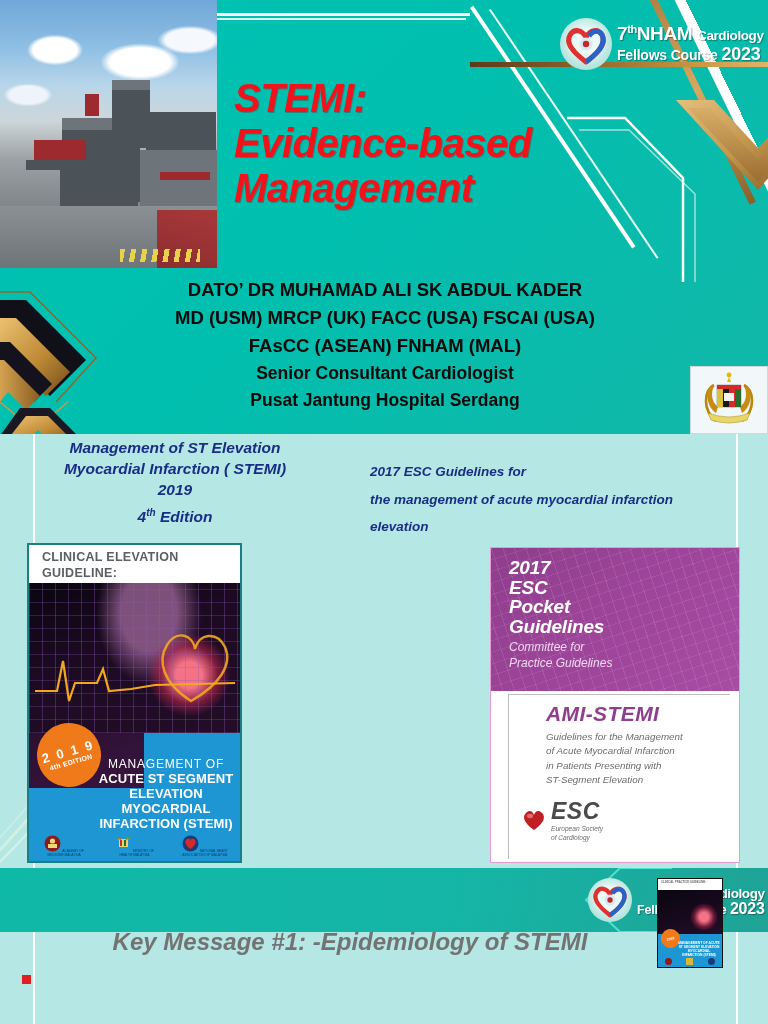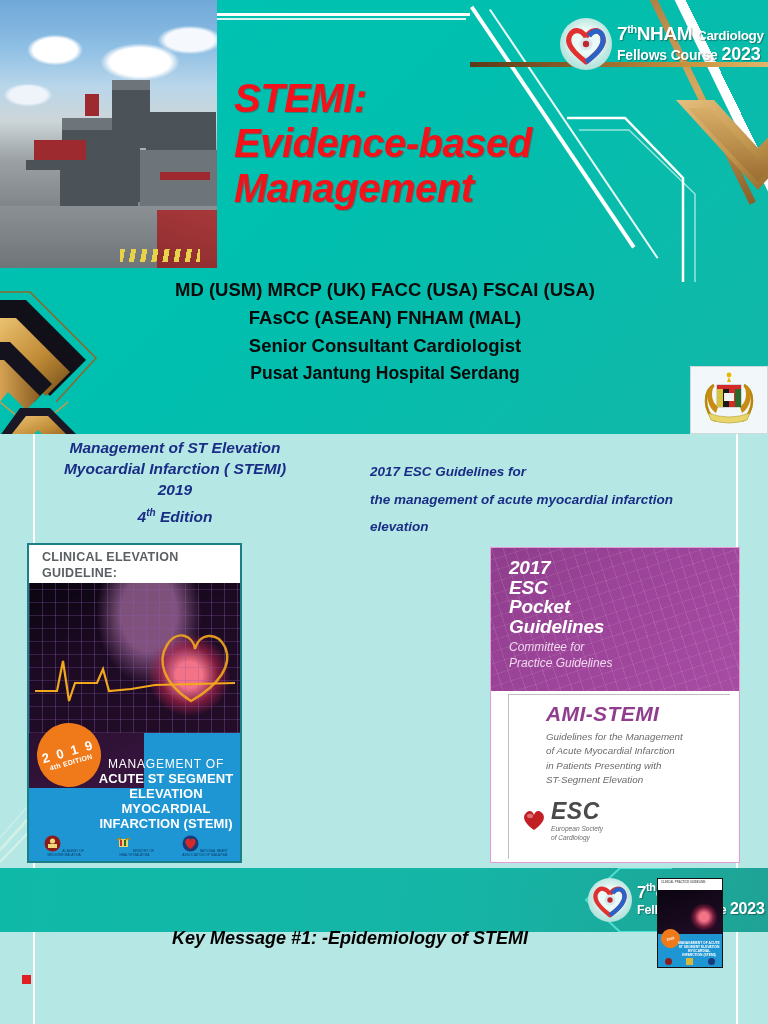--- a/index.html
+++ b/index.html
@@ -70,21 +70,21 @@
     text-shadow: 1px 1px 0 rgba(120,0,0,.3);
   }
 
   
   .nham-logo { position:absolute; display:flex; align-items:center; gap:5px; }
   .nham-logo.top { left:560px; top:18px; }
   .logo-badge { width:52px; height:52px; border-radius:50%; position:relative; flex:0 0 auto;
     background: radial-gradient(circle at 50% 45%, #eafaf7 0 32%, #bfe8e2 60%, #8fd6cd 100%); }
   .logo-badge svg { position:absolute; left:0; top:0; }
   .logo-text { color:#fff; font-weight:bold; line-height:1.05; text-shadow:1px 1px 1px rgba(0,0,0,.35); }
-  .logo-l1 { font-size:19px; letter-spacing:-0.4px; white-space:nowrap; }
+  .logo-l1 { font-size:19px; letter-spacing:-0.4px; white-space:nowrap;text-align:right; }
   .logo-l1 .sup { font-size:11px; vertical-align:super; }
   .logo-l1 .small { font-size:13.5px; }
   .logo-l2 { font-size:14px; letter-spacing:-0.2px; white-space:nowrap; }
   .logo-l2 .yr { font-size:18px; }
 
   
   .presenter {
     position:absolute; left:120px; top:276px; width:530px;
     text-align:center; color:#0a0a0a; font-weight:bold; font-size:18.5px; line-height:1.52;
   }
@@ -187,21 +187,21 @@
   .bot-panel { position:absolute; left:0; top:868px; width:768px; height:156px; background:#b5e8e4; }
   .bot-teal { position:absolute; left:0; top:868px; width:768px; height:64px;
       background:linear-gradient(100deg,#0fb9a8 0%,#15b5a6 60%,#1fa396 100%); }
   .rationale-box {
     position:absolute; left:120px; top:880px; width:469px; height:35px;
     border:1.5px solid #e02020; display:flex; align-items:center; padding-left:10px;
   }
   .rationale-box span { color:#0b0b0b; font-weight:bold; font-style:italic; font-size:19px; letter-spacing:-.2px; }
   .keymsg {
     position:absolute; left:0; top:928px; width:700px; text-align:center;
-    color:#000000; font-weight:bold; font-style:italic; font-size:18px;
+    color:#737373; font-weight:bold; font-style:italic; font-size:24px;
   }
   .hexdeco { position:absolute; left:580px; top:868px; }
   .nham-logo.bot { left:588px; top:878px; }
   .nham-logo.bot .logo-badge { width:44px; height:44px; }
   .nham-logo.bot .logo-l1 { font-size:17px; }
   .nham-logo.bot .logo-l2 { font-size:12.5px; }
   .nham-logo.bot .logo-l2 .yr { font-size:16px; }
 
   .thumb {
     position:absolute; left:657px; top:878px; width:66px; height:90px;
@@ -327,20 +327,21 @@
         <polygon points="0,52 20,52 62,94 44,112 22,92 0,118" fill="#14121c"></polygon>
         <polygon points="0,70 14,70 50,106 36,120 18,102 0,124" fill="url(#gB)"></polygon>
         <polyline points="2,2 40,2 106,68 66,112" fill="none" stroke="#8a6a2e" stroke-width="1.6"></polyline>
         <polyline points="10,112 44,140 78,112" fill="none" stroke="#c79a48" stroke-width="1.6"></polyline>
         <polygon points="30,118 60,118 96,154 66,154 48,136 30,154 4,154" fill="#1a1824"></polygon>
         <polygon points="36,126 58,126 86,154 62,154 48,140 34,154 14,154" fill="url(#gA)"></polygon>
       </svg>
     </div>
 
     <div class="presenter">
+      <div>DATO’ DR MUHAMAD ALI SK ABDUL KADER</div>
       <div>MD (USM) MRCP (UK) FACC (USA) FSCAI (USA)</div>
       <div>FAsCC (ASEAN) FNHAM (MAL)</div>
       <div>Senior Consultant Cardiologist</div>
       <div>Pusat Jantung Hospital Serdang</div>
     </div>
   </div>
 
   <div class="coat">
     <svg width="70" height="58" viewBox="0 0 70 58">
       <path d="M35 6 L33 11 L37 11 Z" fill="#e8b800"></path>

